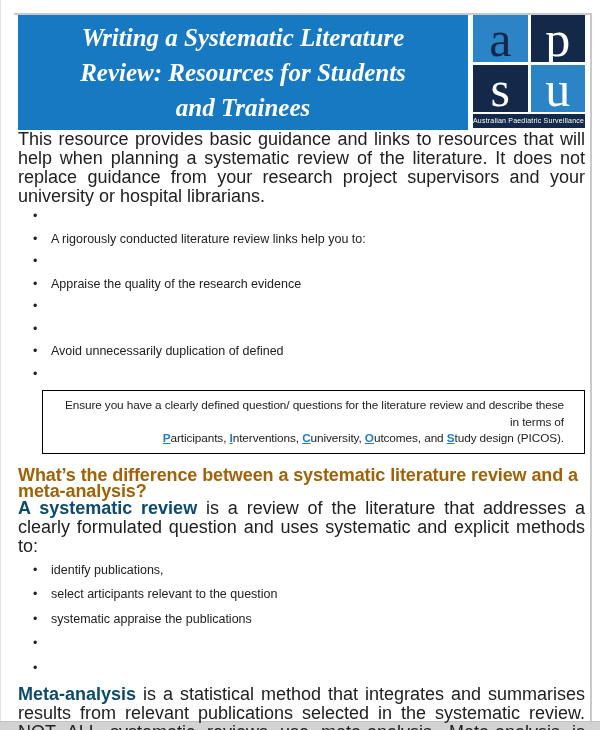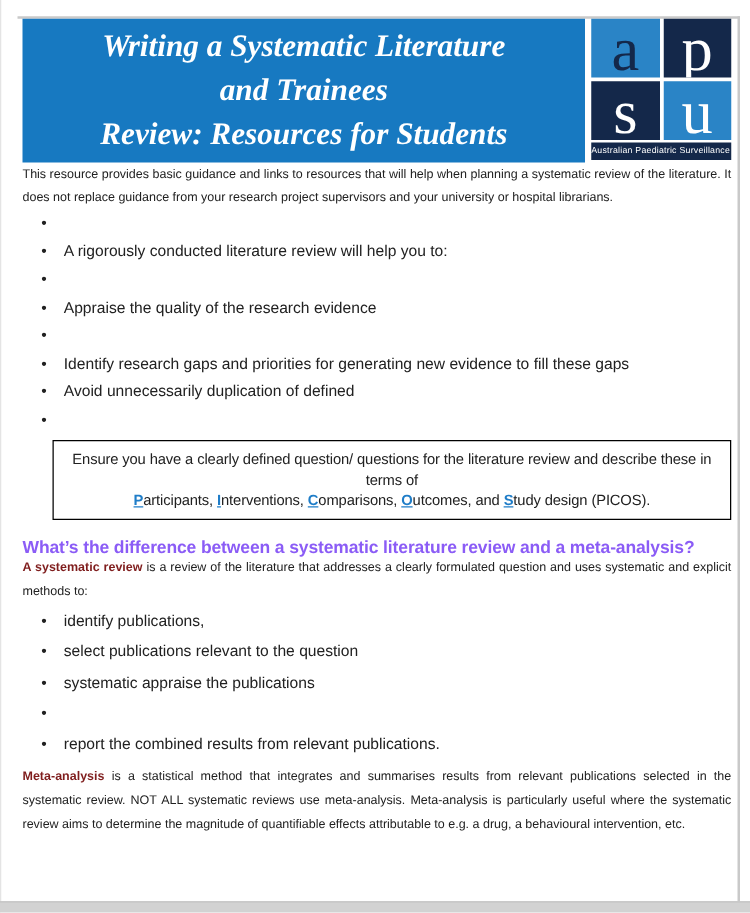--- a/index.html
+++ b/index.html
@@ -29,129 +29,127 @@
   .cell { display:flex; align-items:center; justify-content:center; font-size:50px; overflow:hidden; }
   .cell.light { background:#2A84C6; }
   .cell.dark  { background:#14284A; color:#ffffff; }
   .cell.navy-letter  { color:#14284A; }
   .cell.white-letter { color:#ffffff; }
   .logo-caption {
     background:#14284A; color:#ffffff; font-size:7px; height:14px; line-height:14px;
     text-align:center; white-space:nowrap; overflow:hidden; letter-spacing:0.2px;
   }
 
-  p.para { margin:0; font-size:10px; line-height:19px; text-align:justify; }
+  p.para { margin:0; font-size:18px; line-height:19px; text-align:justify; }
   .intro { margin-top:11px; }
 
   ul { list-style:none; margin:0; padding:0 0 0 15px; }
   li { display:flex; font-size:12.5px; line-height:15.5px; }
   .dot { width:18px; flex:none; }
   .list1 { margin-top:3px; }  .list1 li { margin-bottom:7px; }
   .list2 { margin-top:7px; }  .list2 li { margin-bottom:9px; }
 
   .picos-box {
-    border:1.5px solid #000000; margin-top:8px; padding:6px 4px;
-    text-align:center; font-size:11.8px; line-height:16.5px; letter-spacing:-0.1px;margin-left:24px;
+    border:1.5px solid #000000; margin-top:8px; padding:6px 20px;
+    text-align:right; font-size:11.8px; line-height:16.5px; letter-spacing:-0.1px;margin-left:24px;
   }
   .hl { color:#1F7DC8; font-weight:bold; text-decoration:underline; }
 
   h2.section-heading {
-    margin:13px 0 0 0; font-size:14px; line-height:16px;
-    color:#8b5cf6; font-weight:bold; letter-spacing:-0.1px;
+    margin:13px 0 0 0; font-size:18px; line-height:16px;
+    color:#a16207; font-weight:bold; letter-spacing:-0.1px;
   }
-  .lead { color:#7f1d1d; font-weight:bold; }
+  .lead { color:#0c4a6e; font-weight:bold; }
   .sysreview-para { margin-top:8px; }
   .meta-para { margin-top:18px; line-height:18px; }
 </style>
 </head>
 <body>
 
 <div class="edge-top"></div>
 <div class="edge-right"></div>
 <div class="edge-left"></div>
 <div class="edge-bottom"></div>
 
 <div class="content">
 
   <div class="header-row">
     <div class="banner">
       <div>Writing a Systematic Literature</div>
+      <div>Review: Resources for Students</div>
       <div>and Trainees</div>
-      <div>Review: Resources for Students</div>
     </div>
     <div class="logo">
       <div class="logo-grid">
         <div class="cell light navy-letter">a</div>
         <div class="cell dark">p</div>
         <div class="cell dark">s</div>
         <div class="cell light white-letter">u</div>
       </div>
       <div class="logo-caption">Australian Paediatric Surveillance Unit</div>
     </div>
   </div>
 
   <p class="para intro">This resource provides basic guidance and links to resources that will help when planning a systematic review of the literature. It does not replace guidance from your research project supervisors and your university or hospital librarians.</p>
 
   <ul class="list1">
     <li>
         <span class="dot">•</span>
       </li>
     <li>
         <span class="dot">•</span>
-        <span>A rigorously conducted literature review will help you to:</span>
+        <span>A rigorously conducted literature review links help you to:</span>
       </li>
     <li>
         <span class="dot">•</span>
       </li>
     <li>
         <span class="dot">•</span>
         <span>Appraise the quality of the research evidence</span>
       </li>
     <li>
         <span class="dot">•</span>
       </li>
     <li>
         <span class="dot">•</span>
-        <span>Identify research gaps and priorities for generating new evidence to fill these gaps</span>
       </li>
     <li>
         <span class="dot">•</span>
         <span>Avoid unnecessarily duplication of defined</span>
       </li>
     <li>
         <span class="dot">•</span>
       </li>
   </ul>
 
   <div class="picos-box">
     <div>Ensure you have a clearly defined question/ questions for the literature review and describe these in terms of</div>
-    <div><span><span class="hl">P</span><span>articipants, </span></span><span><span class="hl">I</span><span>nterventions, </span></span><span><span class="hl">C</span><span>omparisons, </span></span><span><span class="hl">O</span><span>utcomes, and </span></span><span><span class="hl">S</span><span>tudy design (PICOS).</span></span></div>
+    <div><span><span class="hl">P</span><span>articipants, </span></span><span><span class="hl">I</span><span>nterventions, </span></span><span><span class="hl">C</span><span>university, </span></span><span><span class="hl">O</span><span>utcomes, and </span></span><span><span class="hl">S</span><span>tudy design (PICOS).</span></span></div>
   </div>
 
   <h2 class="section-heading">What’s the difference between a systematic literature review and a meta-analysis?</h2>
 
   <p class="para sysreview-para"><span class="lead">A systematic review</span><span> is a review of the literature that addresses a clearly formulated question and uses systematic and explicit methods to:</span></p>
 
   <ul class="list2">
     <li>
         <span class="dot">•</span>
         <span>identify publications,</span>
       </li>
     <li>
         <span class="dot">•</span>
-        <span>select publications relevant to the question</span>
+        <span>select articipants relevant to the question</span>
       </li>
     <li>
         <span class="dot">•</span>
         <span>systematic appraise the publications</span>
       </li>
     <li>
         <span class="dot">•</span>
       </li>
     <li>
         <span class="dot">•</span>
-        <span>report the combined results from relevant publications.</span>
       </li>
   </ul>
 
   <p class="para meta-para"><span class="lead">Meta-analysis</span><span> is a statistical method that integrates and summarises results from relevant publications selected in the systematic review. NOT ALL systematic reviews use meta-analysis. Meta-analysis is particularly useful where the systematic review aims to determine the magnitude of quantifiable effects attributable to e.g. a drug, a behavioural intervention, etc.</span></p>
 
 </div>
 
 </body></html>

